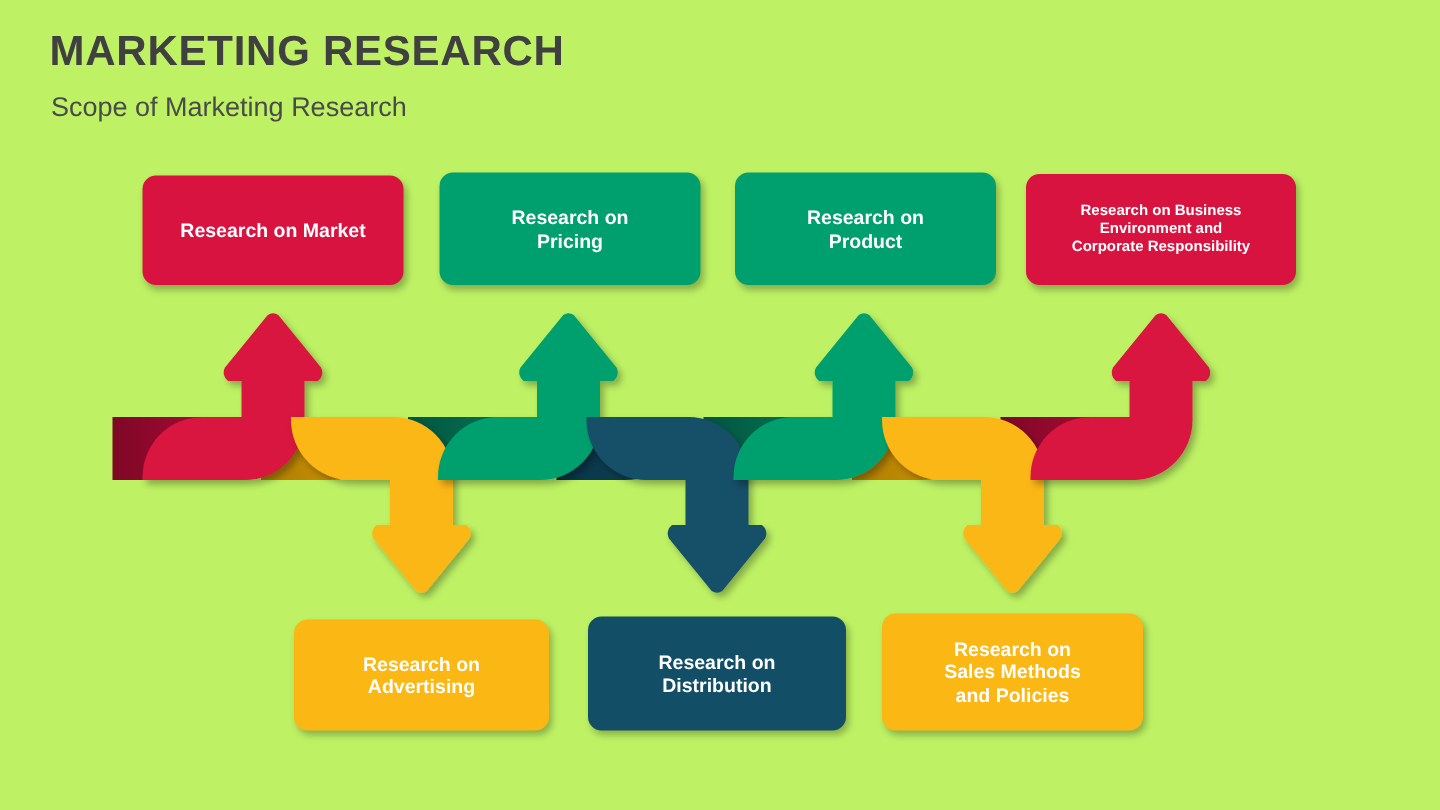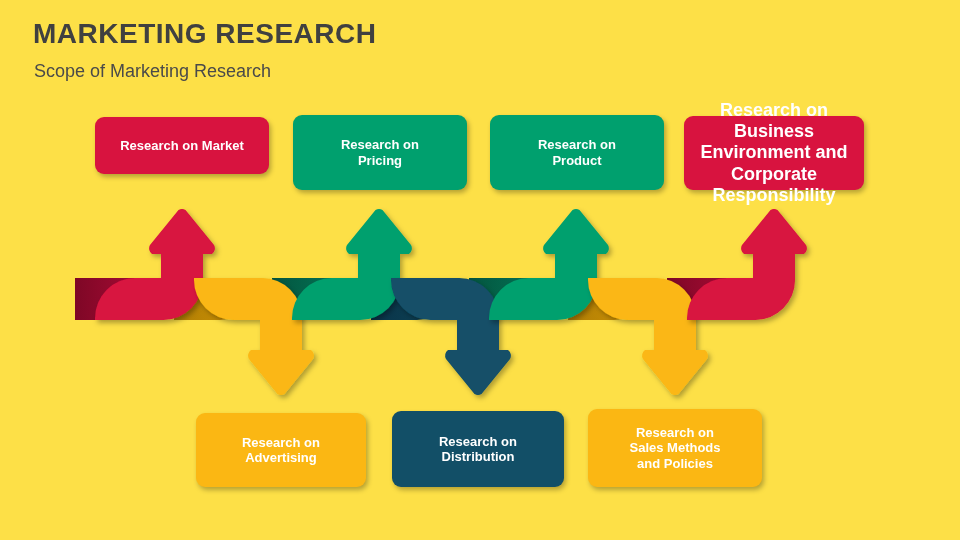--- a/index.html
+++ b/index.html
@@ -3,21 +3,21 @@
 <meta charset="utf-8">
 <style>
   html,body{margin:0;padding:0;}
   body{
     width:960px;height:540px;
     background:#ffffff;
     font-family:"Liberation Sans", sans-serif;
     overflow:hidden;
     position:relative;
   }
-  #slide{position:relative;width:960px;height:540px;background:#fde047;overflow:hidden;}
+  #slide{position:relative;width:960px;height:540px;background:#bef264;overflow:hidden;}
 
   #page-title{
     position:absolute;left:33px;top:18px;
     font-size:28px;font-weight:bold;color:#404040;
     letter-spacing:0.5px;
     white-space:pre;
   }
   #page-subtitle{
     position:absolute;left:34px;top:61px;
     font-size:18px;font-weight:normal;color:#4a4a4a;
@@ -251,33 +251,33 @@
     L 795 254
     L 795 280
     A 40 40 0 0 1 755 320
     Z" fill="#D8133F"></path>
           </g>
         </g>
     </svg>
   </div>
 
   <div id="boxes-layer">
-      <div class="node-box" style="left: 95px; top: 117px; width: 174px; height: 57px; background: rgb(216, 19, 63);">
+      <div class="node-box" style="left: 95px; top: 117px; width: 174px; height: 73px; background: rgb(216, 19, 63);">
         <span class="node-label" style="font-size: 13px;">Research on Market</span>
       </div>
       <div class="node-box" style="left: 293px; top: 115px; width: 174px; height: 75px; background: rgb(0, 160, 110);">
         <span class="node-label" style="font-size: 13px;">Research on
 Pricing</span>
       </div>
       <div class="node-box" style="left: 490px; top: 115px; width: 174px; height: 75px; background: rgb(0, 160, 110);">
         <span class="node-label" style="font-size: 13px;">Research on
 Product</span>
       </div>
       <div class="node-box" style="left: 684px; top: 116px; width: 180px; height: 74px; background: rgb(216, 19, 63);">
-        <span class="node-label" style="font-size: 18px;">Research on Business
+        <span class="node-label" style="font-size: 10px;">Research on Business
 Environment and
 Corporate Responsibility</span>
       </div>
       <div class="node-box" style="left: 196px; top: 413px; width: 170px; height: 74px; background: rgb(251, 183, 19);">
         <span class="node-label" style="font-size: 13px;">Research on
 Advertising</span>
       </div>
       <div class="node-box" style="left: 392px; top: 411px; width: 172px; height: 76px; background: rgb(18, 79, 103);">
         <span class="node-label" style="font-size: 13px;">Research on
 Distribution</span>

